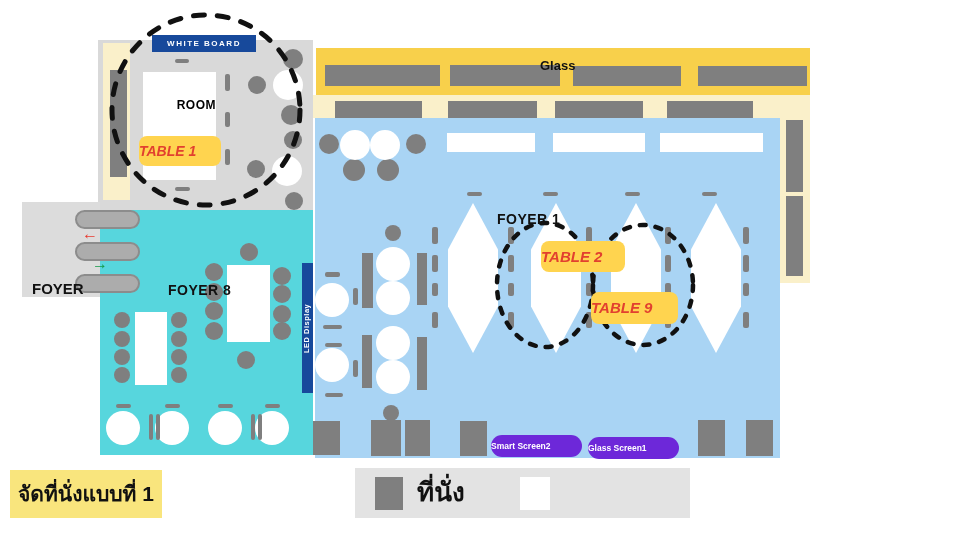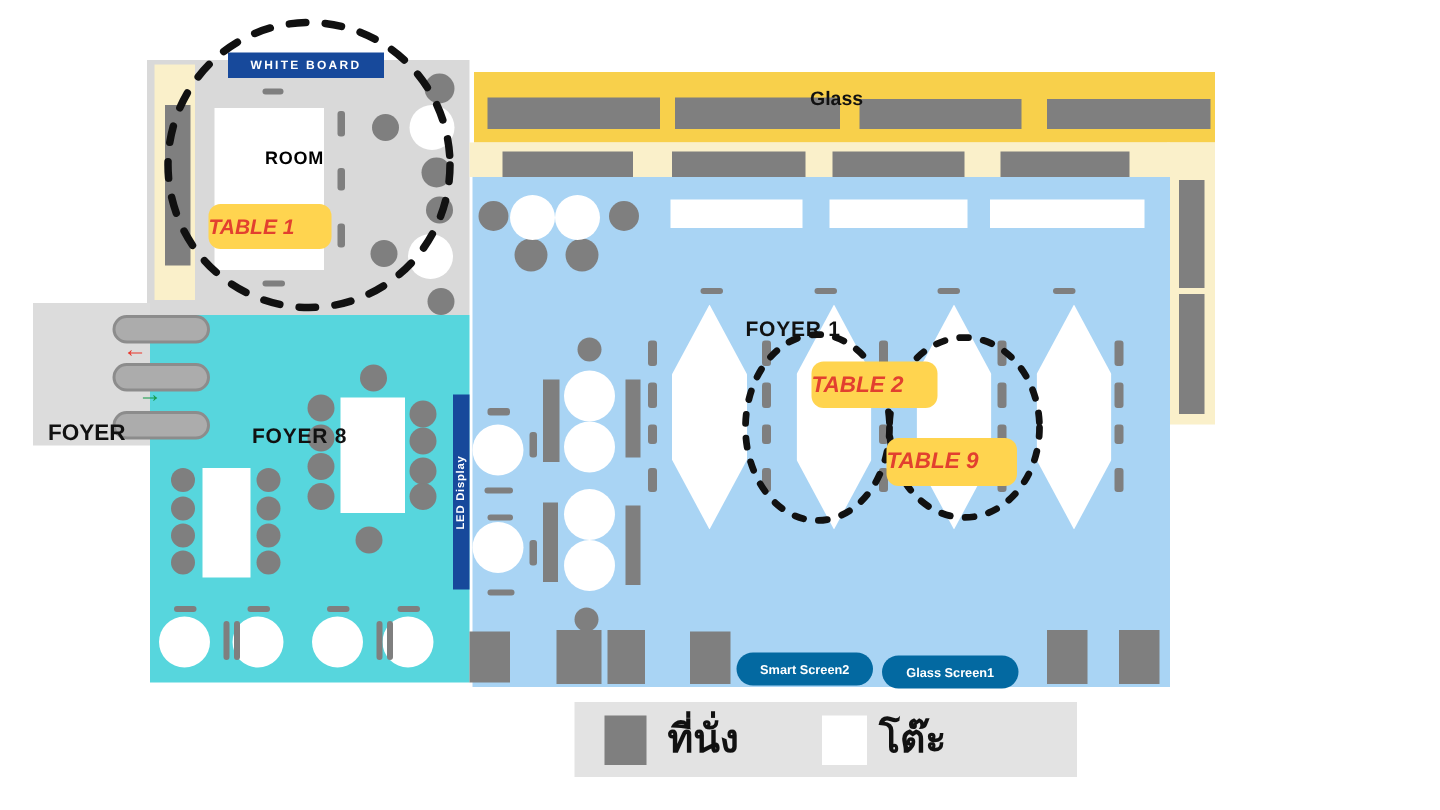--- a/index.html
+++ b/index.html
@@ -40,25 +40,25 @@
   .badge{background:#FFD44F;color:#E2402F;font-style:italic;font-weight:bold;
          border-radius:8px;z-index:6;}
   .t1{left:139px;top:136px;width:82px;height:30px;line-height:30px;font-size:14px;}
   .t2{left:513px;top:241px;width:84px;height:31px;line-height:31px;font-size:15px;margin-left:28px;}
   .t3{left:591px;top:292px;width:87px;height:32px;line-height:32px;font-size:15px;}
   .pill{background:#ACACAC;border:2px solid #8C8C8C;border-radius:10px;box-sizing:border-box;z-index:2;}
   .arrow{z-index:3;font-size:16px;font-weight:bold;line-height:14px;}
   .led{left:302px;top:263px;width:11px;height:130px;background:#17499B;color:#fff;z-index:2;
        writing-mode:vertical-rl;transform:rotate(180deg);text-align:center;
        font-size:7.5px;font-weight:bold;letter-spacing:.5px;}
-  .ss{background:#0369a1;color:#fff;border-radius:11px;text-align:center;z-index:6;
+  .ss{background:#6d28d9;color:#fff;border-radius:11px;z-index:6;
       font-size:8.5px;font-weight:bold;line-height:22px;}
   .ss2{left:491px;top:435px;width:91px;height:22px;}
   .ss1{left:588px;top:437px;width:91px;height:22px;}
-  .legend{left:355px;top:468px;width:335px;height:50px;background:#E3E3E3;z-index:6;margin-left:28px;}
+  .legend{left:355px;top:468px;width:335px;height:50px;background:#E3E3E3;z-index:6;}
   .legend .sw1{left:20px;top:9px;width:28px;height:33px;background:#7F7F7F;}
   .legend .sw2{left:165px;top:9px;width:30px;height:33px;background:#FFFFFF;}
   .legend .lg-lbl{top:0;height:50px;line-height:48px;font-size:26px;font-weight:bold;color:#111;}
   .legend .l1{left:62px;}
   .legend .l2{left:203px;}
   .title-badge{left:10px;top:470px;width:152px;height:48px;background:#F9E57D;z-index:6;
                text-align:center;line-height:48px;font-size:21px;font-weight:bold;color:#111;}
   .overlay-svg{left:0;top:0;width:960px;height:540px;z-index:5;pointer-events:none;}
 </style>
 </head>
@@ -221,17 +221,17 @@
   <div class="abs badge t2">TABLE 2</div>
   <div class="abs badge t3">TABLE 9</div>
 
   <div class="abs ss ss2">Smart Screen2</div>
   <div class="abs ss ss1">Glass Screen1</div>
 
   <div class="abs legend">
     <div class="abs sw1"></div>
     <div class="abs lg-lbl l1">ที่นั่ง</div>
     <div class="abs sw2"></div>
-    <div class="abs lg-lbl l2">โต๊ะ</div>
   </div>
 
+  <div class="abs title-badge">จัดที่นั่งแบบที่ 1</div>
 
 </div>
 
 </body></html>

